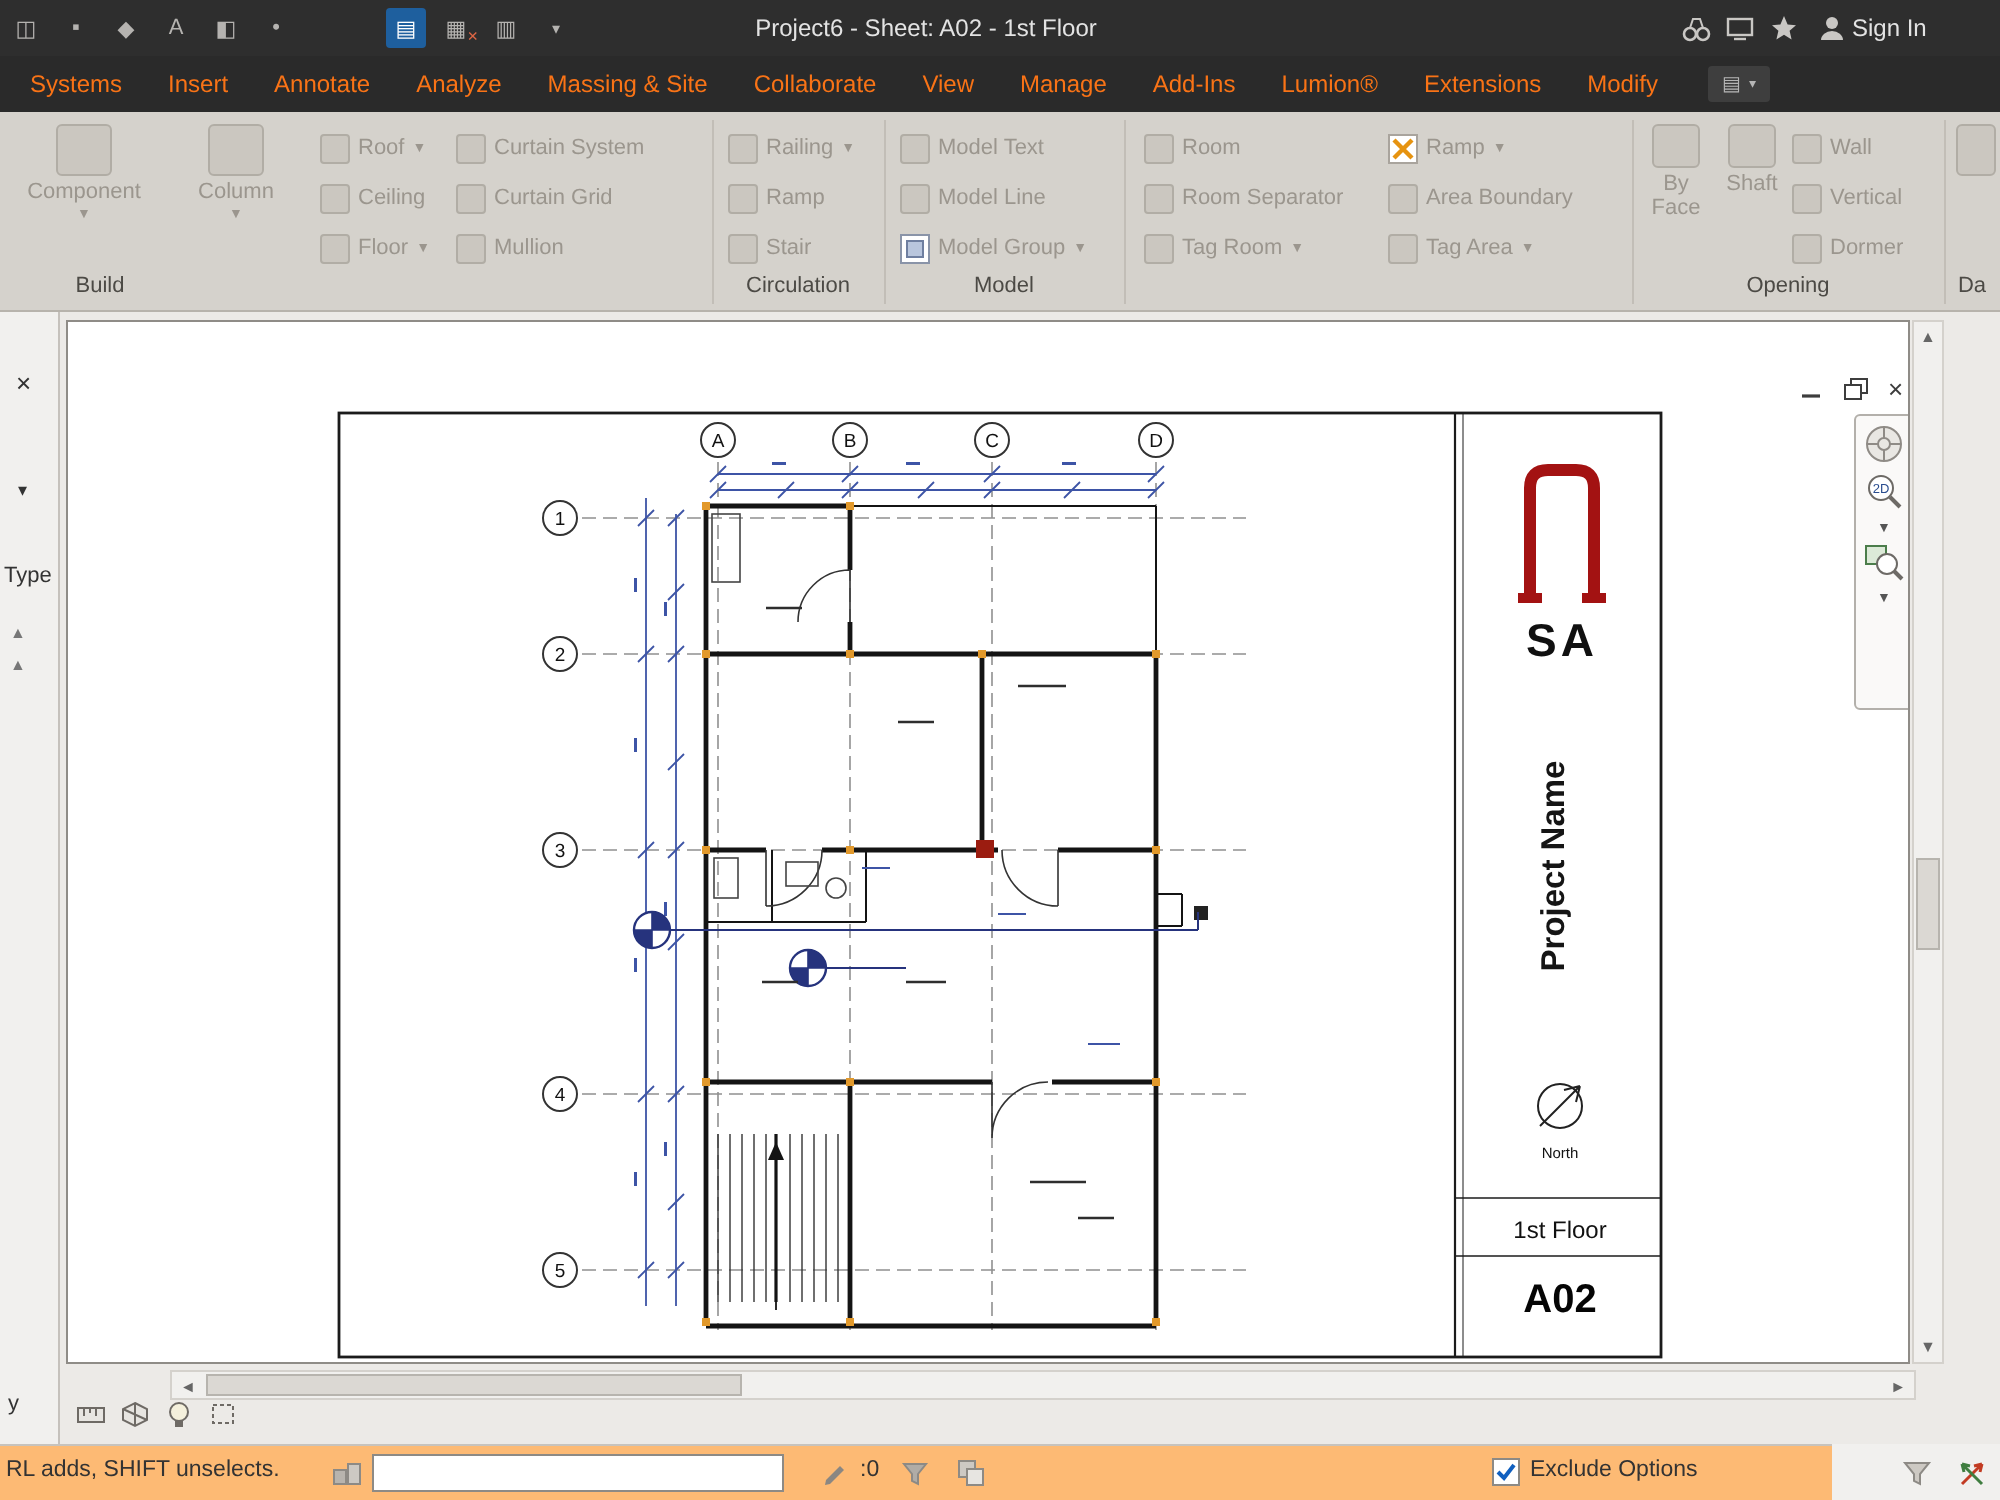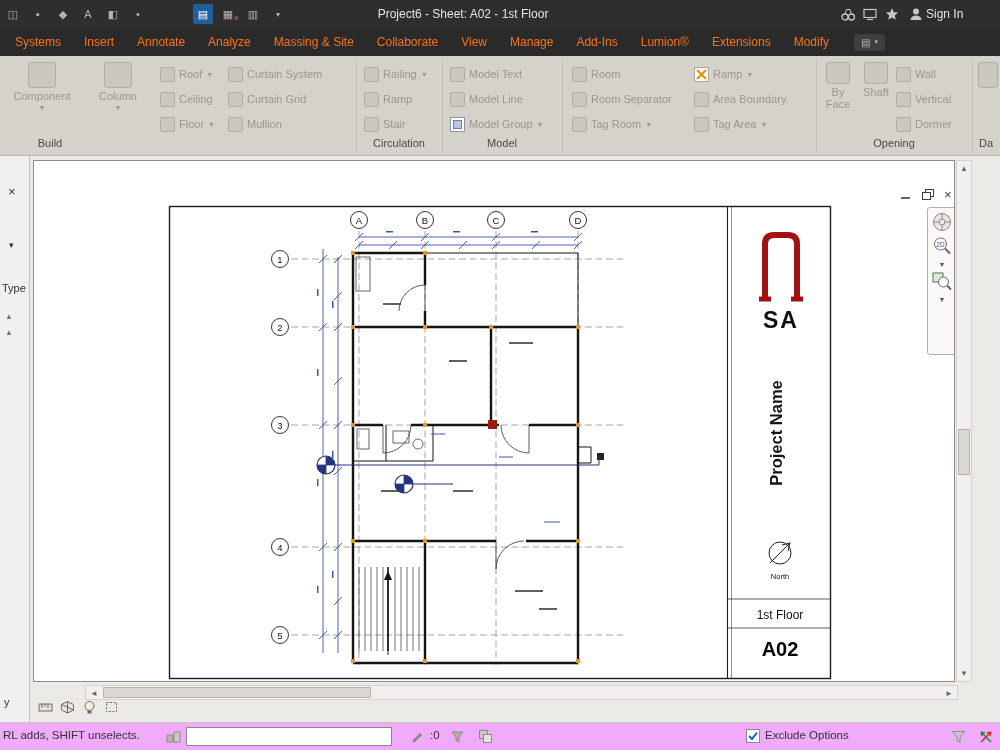--- a/index.html
+++ b/index.html
@@ -49,21 +49,21 @@
 #navbar{left:893px;top:46px;width:30px;height:148px;background:rgba(250,249,247,.92);border:1px solid #b3b0ab;border-radius:3px;display:flex;flex-direction:column;align-items:center;padding-top:3px;gap:2px}
 #winctl{left:866px;top:28px;display:flex;gap:10px;align-items:center;color:#3d3d3d;font-size:12px}
 svg text{font-family:"Liberation Sans",sans-serif}
 .gb{font-size:9.5px;text-anchor:middle;fill:#111}
 .tb-sa{font-size:23px;font-weight:bold;text-anchor:middle;letter-spacing:2px;fill:#101010}
 .tb-pn{font-size:16.5px;font-weight:bold;text-anchor:middle;fill:#151515}
 .tb-n{font-size:7.5px;text-anchor:middle;fill:#111}
 .tb-sn{font-size:12px;text-anchor:middle;fill:#111}
 .tb-no{font-size:20px;font-weight:bold;text-anchor:middle;fill:#050505}
 
-#statusbar{left:0;top:722px;width:1000px;height:28px;background:#f0abfc;border-top:1px solid #c7c3bd;font-size:11.5px;color:#333}
+#statusbar{left:0;top:722px;width:916px;height:28px;background:#fdba74;border-top:1px solid #c7c3bd;font-size:11.5px;color:#333}
 .sb-input{border:1px solid #8d8a85;background:#fff;height:19px;font-size:11px;padding:0 3px}
 .sb-select{border:1px solid #8d8a85;background:#fff;height:19px;display:flex;align-items:center;justify-content:space-between;padding:0 5px;cursor:default}
 .sb-select .caret{color:#555}
 </style>
 </head>
 <body>
 
 <div id="titlebar" class="abs">
   <div class="qat">
     <span class="qi">◫</span>

